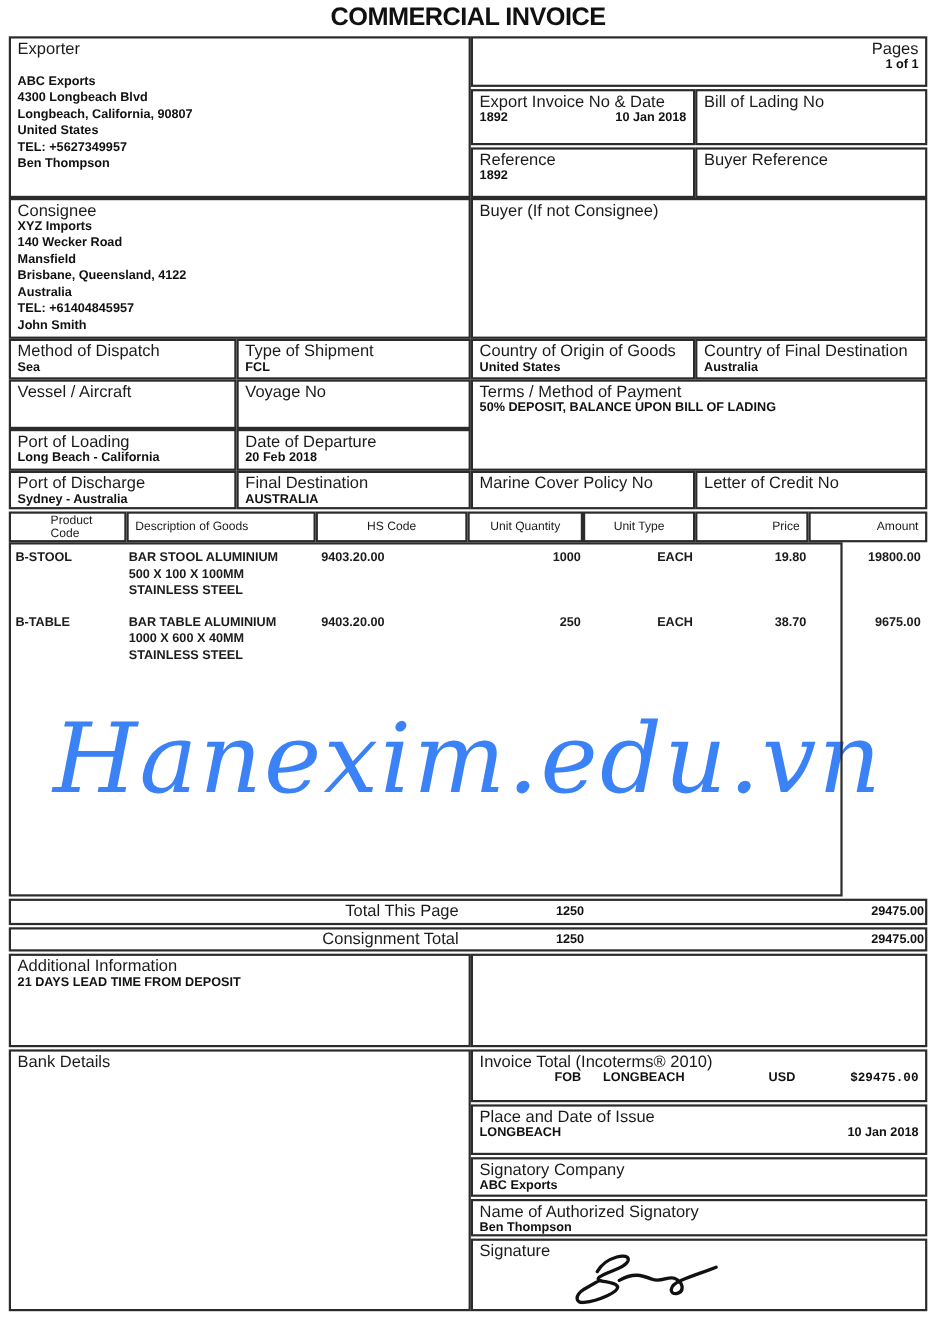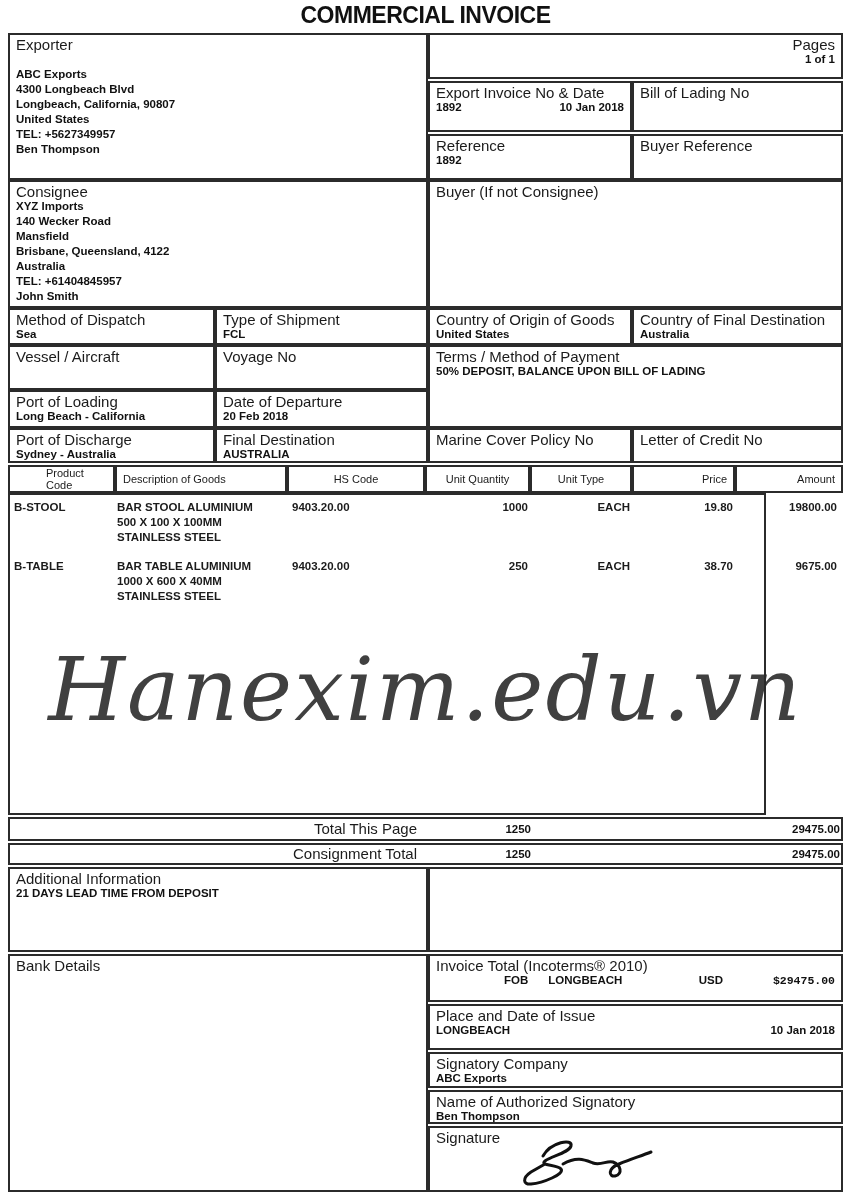--- a/index.html
+++ b/index.html
@@ -15,21 +15,21 @@
     position:absolute;border:2px solid #2b2b2b;box-sizing:border-box;
     padding:3px 6px;background:transparent;
   }
   .lbl{font-size:15px;line-height:14px;color:#1b1b1b;}
   .val{font-size:11.5px;font-weight:bold;line-height:15px;color:#111;}
   .addr{margin-top:15px;}
   .right{text-align:right;}
   .wm{
     position:absolute;top:638px;left:0;width:100%;text-align:center;
     font-family:"DejaVu Serif",serif;font-style:italic;font-size:88px;
-    color:#404040;letter-spacing:2px;z-index:0;white-space:nowrap;
+    color:#3b82f6;letter-spacing:2px;z-index:0;white-space:nowrap;
   }
   
   .th{display:flex;align-items:center;font-size:11px;}
   .itemrow{display:grid;grid-template-columns:103px 172px 138px 105px 102px 103px 104px;
     padding-top:5px;min-height:54px;}
   .itemrow>div{font-size:11.5px;font-weight:bold;line-height:15px;}
   .c-left{padding-left:4px;}
   .c-right{text-align:right;}
   .totrow{display:grid;grid-template-columns:411px 106px 205px 104px;align-items:center;height:100%;}
 </style>

